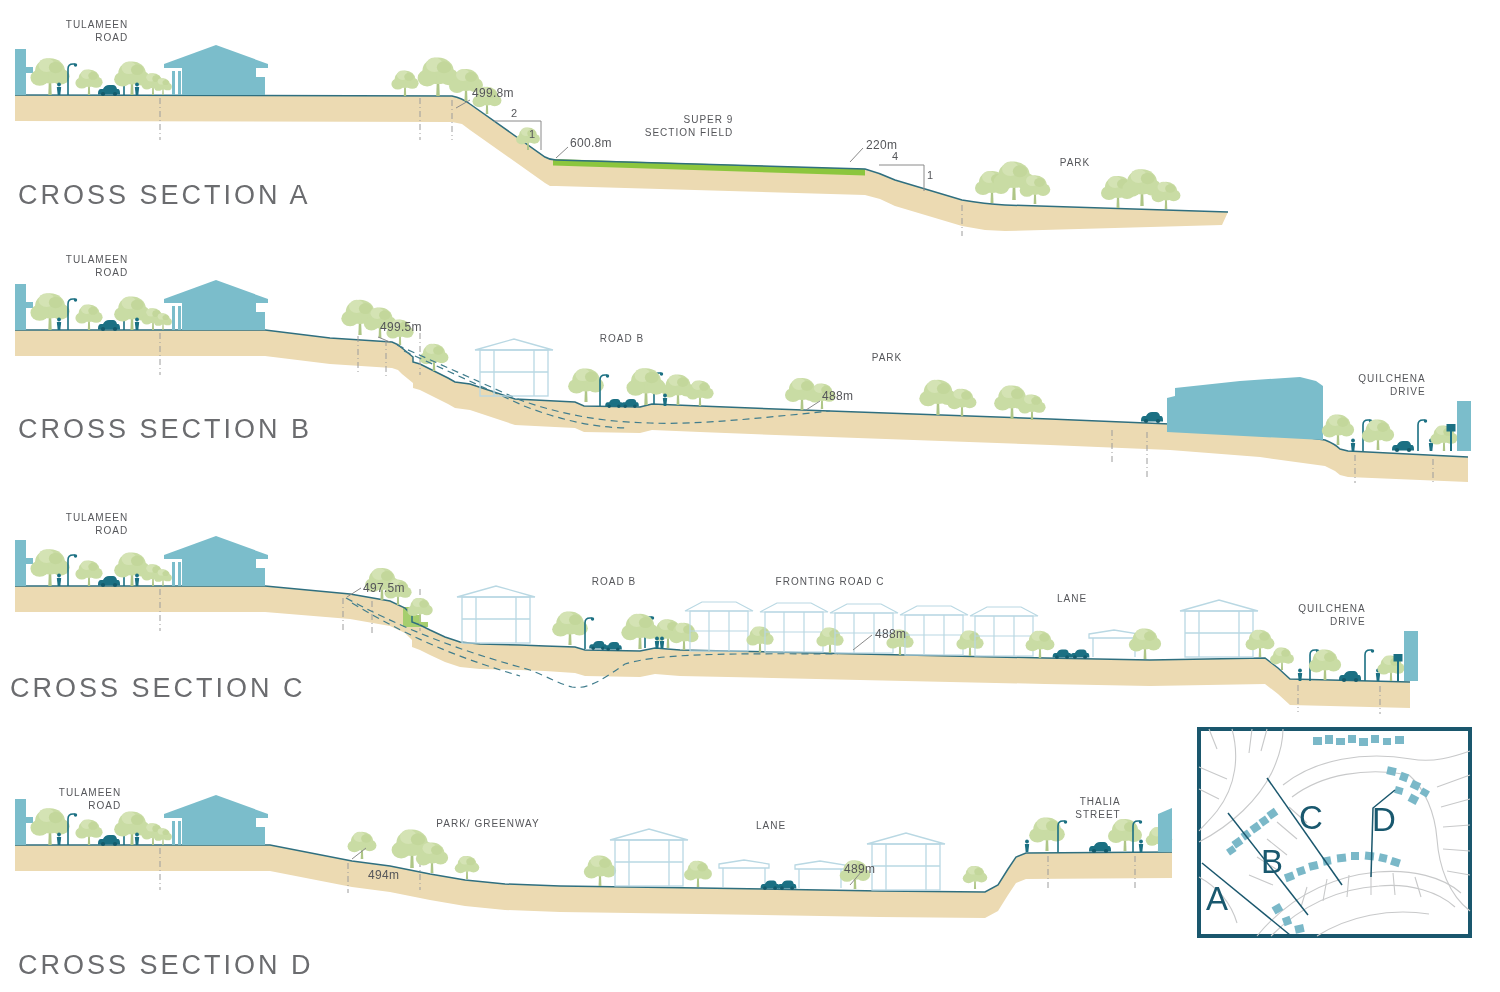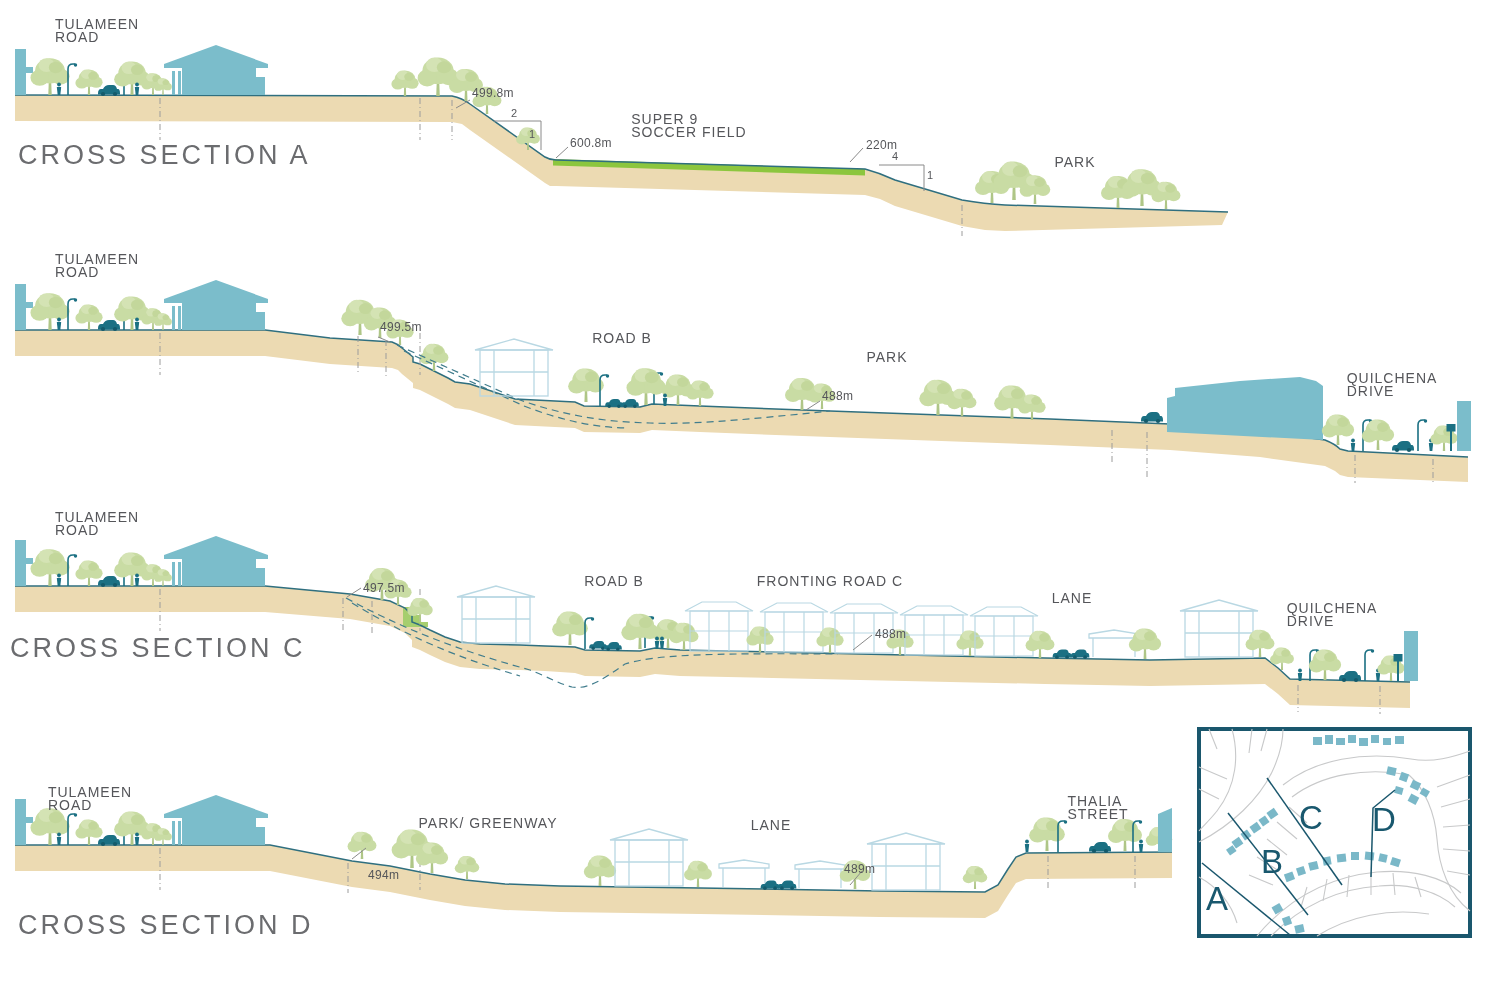--- a/index.html
+++ b/index.html
@@ -1,23 +1,23 @@
 <!DOCTYPE html>
 <html><head>
 <meta charset="utf-8">
 <style>
   html,body{margin:0;padding:0;background:#ffffff;}
   body{font-family:"Liberation Sans",sans-serif;}
   #canvas{position:relative;width:1500px;height:992px;background:#fff;overflow:hidden;}
   svg.layer{position:absolute;left:0;overflow:visible;}
-  .lbl{position:absolute;color:#55565A;font-size:14px;letter-spacing:1px;text-align:left;line-height:13px;white-space:nowrap;}
+  .lbl{position:absolute;color:#55565A;font-size:10px;letter-spacing:1px;text-align:right;line-height:13px;white-space:nowrap;}
   .ctr{transform:translateX(-50%);}
   .elev{position:absolute;color:#55565A;font-size:12px;letter-spacing:.3px;white-space:nowrap;text-align:right;}
   .num{position:absolute;color:#55565A;font-size:11px;}
-  .title{position:absolute;color:#6B6C6F;font-size:27px;letter-spacing:3px;white-space:nowrap;}
+  .title{position:absolute;color:#6B6C6F;font-size:27px;letter-spacing:3px;white-space:nowrap;margin-top:40px;}
   .maplet{position:absolute;color:#19586E;font-size:33px;letter-spacing:0;}
 </style>
 </head>
 <body>
 
 <div id="canvas">
 
 
 <svg width="0" height="0">
   <defs>
@@ -308,28 +308,29 @@
 
 
 
 
 <div class="lbl ctr" style="left:97px;top:18px"><span>TULAMEEN</span><br><span>ROAD</span></div>
 <div class="title" style="left:18px;top:140px">CROSS SECTION A</div>
 <div class="elev" style="left:472px;top:86px">499.8m</div>
 <div class="num" style="left:511px;top:107px">2</div>
 <div class="num" style="left:529px;top:128px">1</div>
 <div class="elev" style="left:570px;top:136px">600.8m</div>
-<div class="lbl ctr" style="left:689px;top:113px"><span>SUPER 9</span><br><span>SOCCER FIELD</span></div>
+<div class="lbl ctr" style="left:689px;top:113px"><span>SUPER 9</span><br><span>SECTION FIELD</span></div>
 <div class="elev" style="left:866px;top:138px">220m</div>
 <div class="num" style="left:892px;top:150px">4</div>
 <div class="num" style="left:927px;top:169px">1</div>
 <div class="lbl ctr" style="left:1075px;top:156px">PARK</div>
 
 
 <div class="lbl ctr" style="left:97px;top:253px"><span>TULAMEEN</span><br><span>ROAD</span></div>
+<div class="title" style="left:18px;top:374px">CROSS SECTION B</div>
 <div class="elev" style="left:380px;top:320px">499.5m</div>
 <div class="lbl ctr" style="left:622px;top:332px">ROAD B</div>
 <div class="lbl ctr" style="left:887px;top:351px">PARK</div>
 <div class="elev" style="left:822px;top:389px">488m</div>
 <div class="lbl ctr" style="left:1392px;top:372px"><span>QUILCHENA</span><br><span>DRIVE</span></div>
 
 
 <div class="lbl ctr" style="left:97px;top:511px"><span>TULAMEEN</span><br><span>ROAD</span></div>
 <div class="title" style="left:10px;top:633px">CROSS SECTION C</div>
 <div class="elev" style="left:363px;top:581px">497.5m</div>

